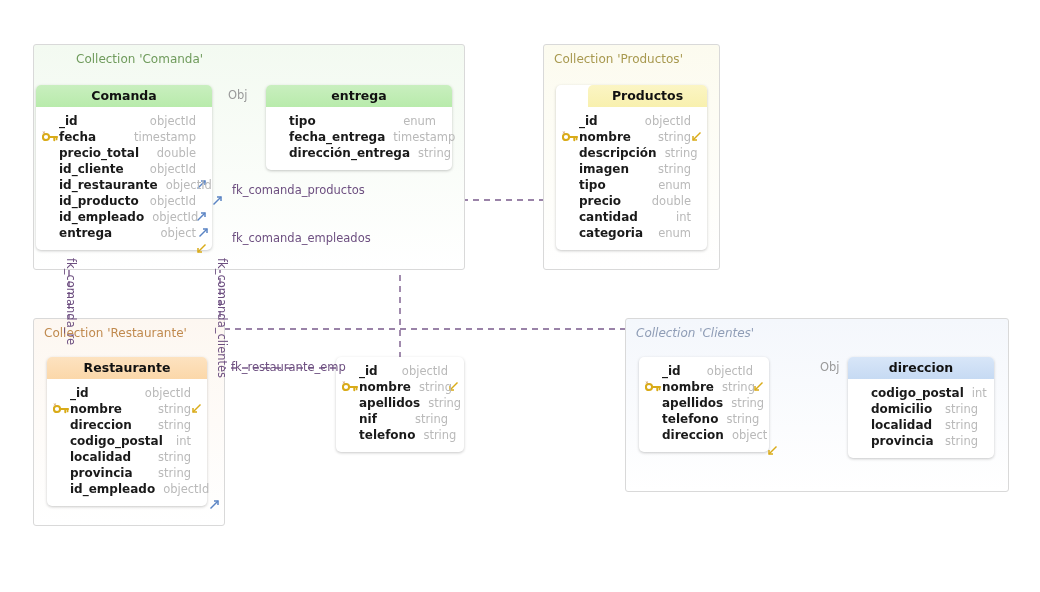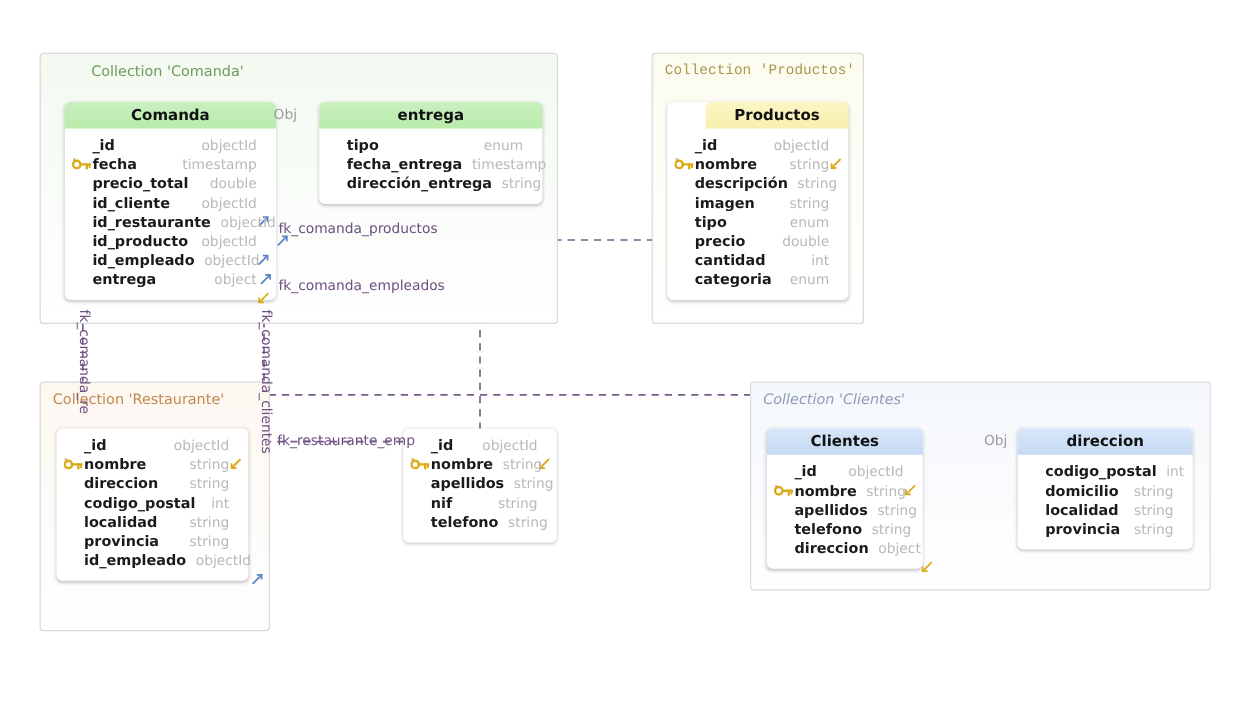--- a/index.html
+++ b/index.html
@@ -10,21 +10,21 @@
   }
   #canvas{position:absolute;left:0;top:0;width:1040px;height:592px;}
   svg.wires{position:absolute;left:0;top:0;width:1040px;height:592px;pointer-events:none;}
 
   
   .collection{position:absolute;border:1px solid #d9d9d9;border-radius:3px;box-sizing:border-box;}
   .collection .coll-title{position:absolute;left:10px;top:7px;font-size:12px;white-space:nowrap;}
   .coll-green{background:linear-gradient(180deg,#f3faf1 0%,#ffffff 100%);}
   .coll-green .coll-title{color:#6f9b5c;margin-left:32px;}
   .coll-yellow{background:linear-gradient(180deg,#fcfbef 0%,#ffffff 100%);}
-  .coll-yellow .coll-title{color:#a8994f;font-family:Liberation Mono, monospace;}
+  .coll-yellow .coll-title{color:#a8994f;}
   .coll-orange{background:linear-gradient(180deg,#fdf7f1 0%,#ffffff 100%);}
   .coll-orange .coll-title{color:#c08a4e;}
   .coll-blue{background:linear-gradient(180deg,#f4f7fc 0%,#ffffff 100%);}
   .coll-blue .coll-title{color:#8f9db6;font-style:italic;}
 
   
   .entity{position:absolute;background:#ffffff;border-radius:5px;
           box-shadow:0 1px 3px rgba(0,0,0,.22);box-sizing:border-box;overflow:visible;}
   .ent-head{height:22px;line-height:22px;text-align:center;font-size:12.5px;
             font-weight:bold;color:#111;border-radius:5px 5px 0 0;position:relative;}
@@ -104,21 +104,21 @@
   </div>
 
   <div class="collection coll-orange" style="left:33px;top:318px;width:192px;height:208px;">
     <div class="coll-title">Collection 'Restaurante'</div>
   </div>
 
   <div class="collection coll-blue" style="left:625px;top:318px;width:384px;height:174px;">
     <div class="coll-title">Collection 'Clientes'</div>
   </div>
 
-  <div class="entity" style="left:54px;top:85px;width:176px;">
+  <div class="entity" style="left:36px;top:85px;width:176px;">
     <div class="ent-head h-green">Comanda</div>
     <div class="ent-body">
         <div class="row">
           <span class="keycell">
             <svg class="keyicon" viewBox="0 0 16 12">
               <circle cx="4" cy="6" r="3.1" fill="none" stroke="#d9ab18" stroke-width="2"></circle>
               <path d="M6.9 6 L15 6" stroke="#d9ab18" stroke-width="2" stroke-linecap="round"></path>
               <path d="M12.3 6 L12.3 9.2" stroke="#d9ab18" stroke-width="2" stroke-linecap="round"></path>
               <path d="M14.6 6 L14.6 8.4" stroke="#d9ab18" stroke-width="1.7" stroke-linecap="round"></path>
               <text x="0" y="3.4" font-size="4.5" fill="#c07a2a" font-family="DejaVu Sans">×</text>
@@ -283,20 +283,21 @@
         <div class="row">
           <span class="keycell"></span>
           <span class="fname">categoria</span>
           <span class="ftype">enum</span>
           <span class="ind"></span>
         </div>
       </div>
   </div>
 
   <div class="entity" style="left:47px;top:357px;width:160px;">
+    <div class="ent-head h-orange">Restaurante</div>
     <div class="ent-body">
         <div class="row">
           <span class="keycell">
             <svg class="keyicon" viewBox="0 0 16 12">
               <circle cx="4" cy="6" r="3.1" fill="none" stroke="#d9ab18" stroke-width="2"></circle>
               <path d="M6.9 6 L15 6" stroke="#d9ab18" stroke-width="2" stroke-linecap="round"></path>
               <path d="M12.3 6 L12.3 9.2" stroke="#d9ab18" stroke-width="2" stroke-linecap="round"></path>
               <path d="M14.6 6 L14.6 8.4" stroke="#d9ab18" stroke-width="1.7" stroke-linecap="round"></path>
               <text x="0" y="3.4" font-size="4.5" fill="#c07a2a" font-family="DejaVu Sans">×</text>
             </svg>
@@ -396,21 +397,20 @@
         <div class="row">
           <span class="keycell"></span>
           <span class="fname">telefono</span>
           <span class="ftype">string</span>
           <span class="ind"></span>
         </div>
       </div>
   </div>
 
   <div class="entity" style="left:639px;top:357px;width:130px;">
-    <div class="ent-head h-blue">Clientes</div>
     <div class="ent-body">
         <div class="row">
           <span class="keycell">
             <svg class="keyicon" viewBox="0 0 16 12">
               <circle cx="4" cy="6" r="3.1" fill="none" stroke="#d9ab18" stroke-width="2"></circle>
               <path d="M6.9 6 L15 6" stroke="#d9ab18" stroke-width="2" stroke-linecap="round"></path>
               <path d="M12.3 6 L12.3 9.2" stroke="#d9ab18" stroke-width="2" stroke-linecap="round"></path>
               <path d="M14.6 6 L14.6 8.4" stroke="#d9ab18" stroke-width="1.7" stroke-linecap="round"></path>
               <text x="0" y="3.4" font-size="4.5" fill="#c07a2a" font-family="DejaVu Sans">×</text>
             </svg>

